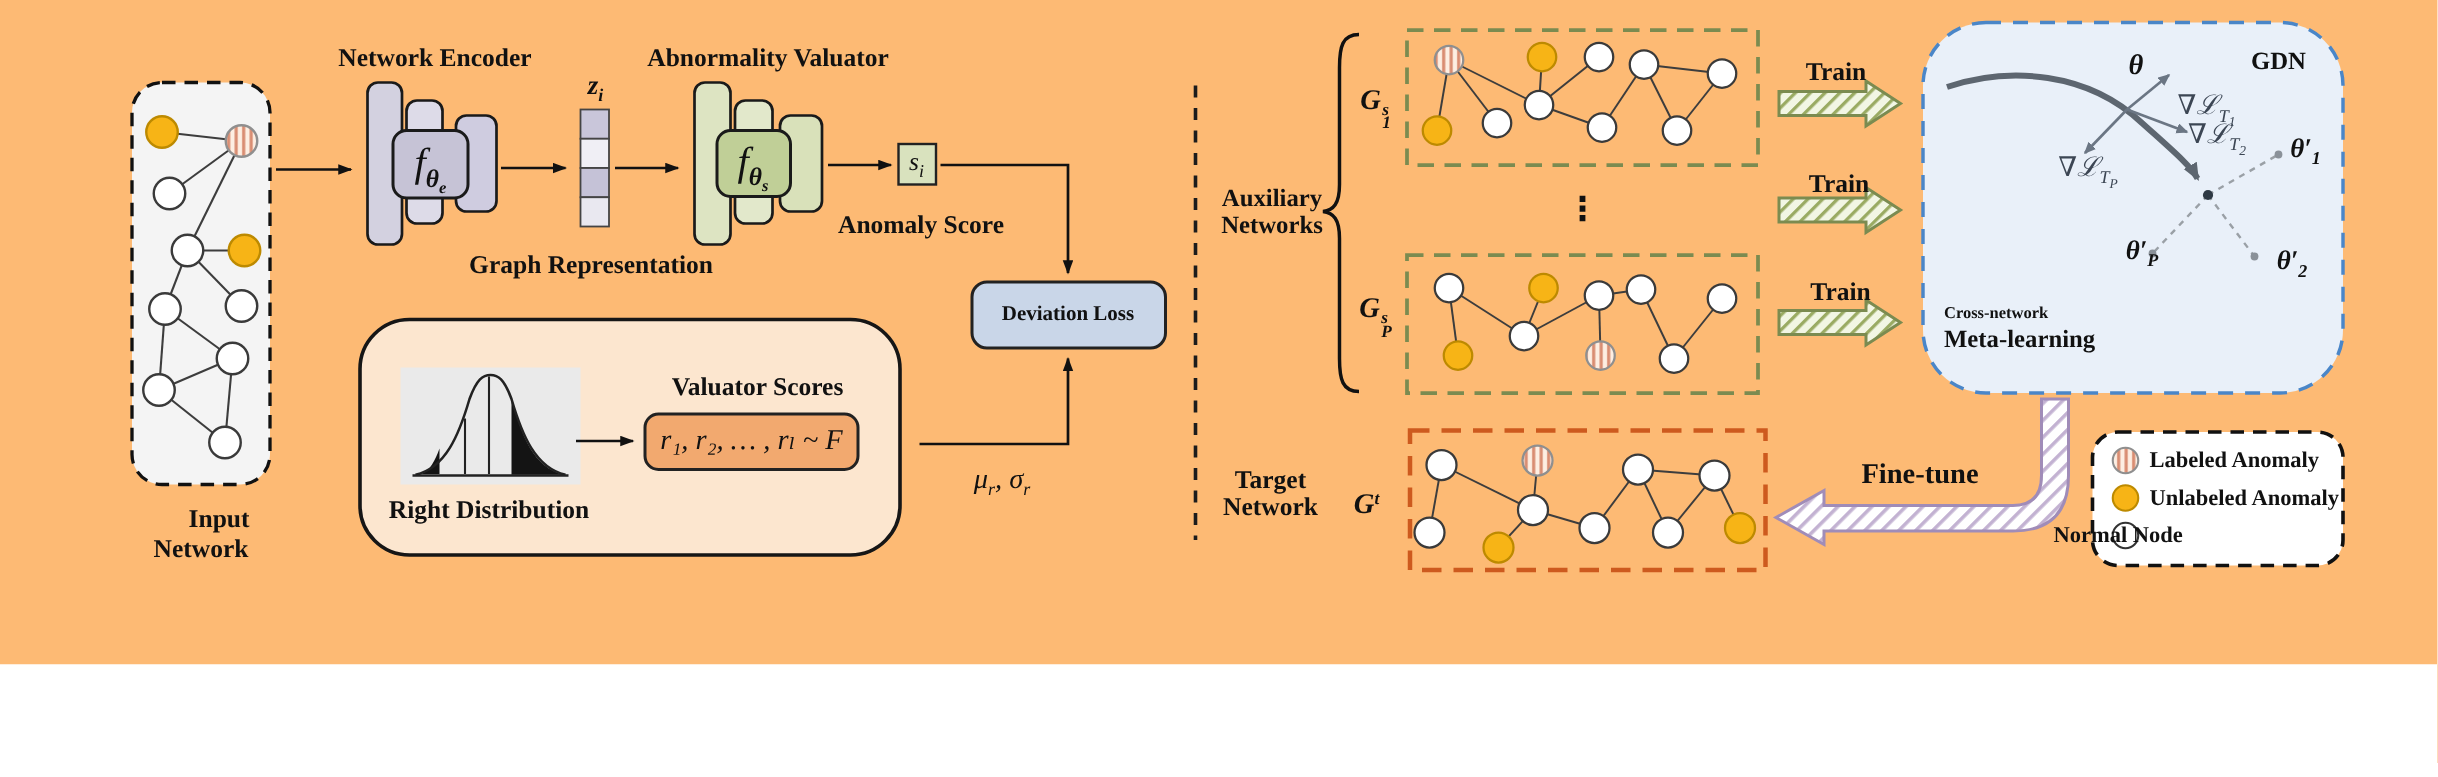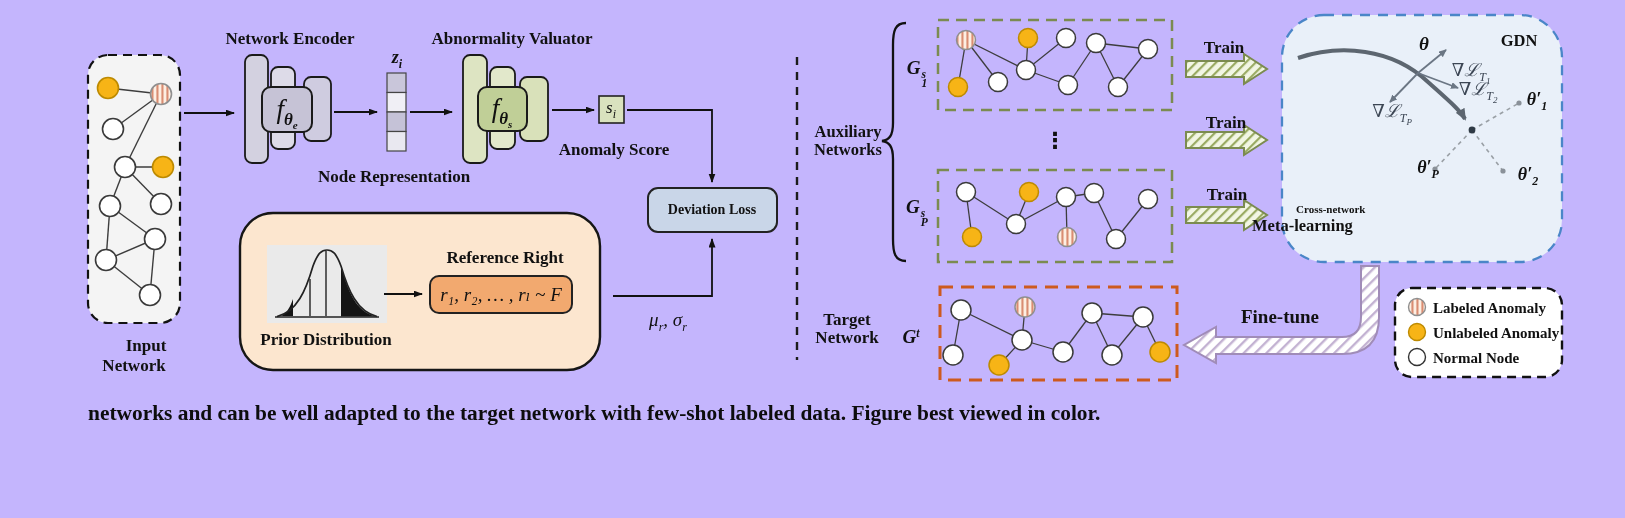--- a/index.html
+++ b/index.html
@@ -1,16 +1,16 @@
 <!DOCTYPE html>
 <html><head>
 <meta charset="utf-8">
 <style>
   html,body{margin:0;padding:0;background:#fff;}
-  #page{position:relative;width:1625px;height:518px;background:#c4b5fd;overflow:hidden;
+  #page{position:relative;width:1625px;height:443px;background:#fdba74;overflow:hidden;
         font-family:"Liberation Serif","DejaVu Serif",serif;}
   #diagram-svg{position:absolute;left:0;top:0;}
   .lbl{position:absolute;font-family:"Liberation Serif","DejaVu Serif",serif;font-weight:bold;
        color:#111;white-space:nowrap;transform:translate(-50%,-50%);font-size:17px;}
   .lbl-left{transform:translate(0,-50%);}
   .math{font-style:italic;}
   .nb{font-weight:normal;}
   .sub{font-size:12px;font-style:italic;position:relative;top:5px;}
   .fnf{font-size:27px;font-style:italic;font-weight:normal;}
   .fnth{font-size:17px;font-style:italic;font-weight:bold;position:relative;top:7px;}
@@ -244,29 +244,29 @@
 <div class="lbl" style="left:290px;top:39px;">Network Encoder</div>
 <div class="lbl" style="left:512px;top:39px;">Abnormality Valuator</div>
 
 <div class="lbl" style="left:134px;top:346px;margin-left:12px;">Input</div>
 <div class="lbl" style="left:134px;top:366px;">Network</div>
 
 <div class="lbl" style="left:287px;top:109px;"><span class="fnf">f</span><span class="fnth">θ</span><span class="fnsub">e</span></div>
 <div class="lbl" style="left:502px;top:108px;"><span class="fnf">f</span><span class="fnth">θ</span><span class="fnsub">s</span></div>
 
 <div class="lbl" style="left:397px;top:57px;font-size:18px;"><span class="math">z</span><span class="sub">i</span></div>
-<div class="lbl" style="left:394px;top:177px;">Node Representation</div>
+<div class="lbl" style="left:394px;top:177px;">Graph Representation</div>
 
 <div class="lbl nb" style="left:611px;top:108px;font-size:17px;"><span class="math">s</span><span class="sub">i</span></div>
 <div class="lbl" style="left:614px;top:150px;">Anomaly Score</div>
 
 <div class="lbl" style="left:712px;top:210px;font-size:14px;">Deviation Loss</div>
 
-<div class="lbl" style="left:326px;top:340px;">Prior Distribution</div>
-<div class="lbl" style="left:505px;top:258px;">Reference Right</div>
+<div class="lbl" style="left:326px;top:340px;">Right Distribution</div>
+<div class="lbl" style="left:505px;top:258px;">Valuator Scores</div>
 <div class="lbl nb math" style="left:501px;top:294px;font-size:19px;">r₁, r₂, … , rₗ ~ F</div>
 
 <div class="lbl nb" style="left:668px;top:320px;font-size:19px;"><span class="math">μ</span><span class="sub">r</span><span class="math">, σ</span><span class="sub">r</span></div>
 
 <div class="lbl" style="left:848px;top:132px;font-size:16.5px;">Auxiliary</div>
 <div class="lbl" style="left:848px;top:150px;font-size:16.5px;">Networks</div>
 <div class="lbl" style="left:917px;top:72px;"><span class="gmain">G</span><span class="stack">
         <span>s</span>
         <span>1</span>
       </span></div>
@@ -285,29 +285,28 @@
 
 <div class="lbl grad" style="left:1471px;top:57px;margin-top:12px;"><span class="gradmain">∇ℒ</span><span class="gradsub">T</span><span class="gradidx">1</span></div>
 <div class="lbl grad" style="left:1478px;top:88px;"><span class="gradmain">∇ℒ</span><span class="gradsub">T</span><span class="gradidx">2</span></div>
 <div class="lbl grad" style="left:1392px;top:110px;"><span class="gradmain">∇ℒ</span><span class="gradsub">T</span><span class="gradidx">P</span></div>
 
 <div class="lbl" style="left:1537px;top:99px;font-size:18px;"><span class="math">θ′</span><span class="sub">1</span></div>
 <div class="lbl" style="left:1528px;top:174px;font-size:18px;"><span class="math">θ′</span><span class="sub">2</span></div>
 <div class="lbl" style="left:1412px;top:167px;font-size:18px;margin-left:16px;"><span class="math">θ′</span><span class="sub">P</span></div>
 
 <div class="lbl lbl-left" style="left:1296px;top:209px;font-size:11px;">Cross-network</div>
-<div class="lbl lbl-left" style="left:1252px;top:226px;font-size:16.5px;text-align:right;">Meta-learning</div>
+<div class="lbl lbl-left" style="left:1296px;top:226px;font-size:16.5px;text-align:right;">Meta-learning</div>
 
 <div class="lbl" style="left:1280px;top:317px;font-size:19px;">Fine-tune</div>
 
 <div class="lbl" style="left:847px;top:320px;">Target</div>
 <div class="lbl" style="left:847px;top:338px;">Network</div>
 <div class="lbl" style="left:911px;top:337px;"><span class="gmain">G</span><span style="font-size:11.5px;font-style:italic;position:relative;top:-6px;">t</span></div>
 
 <div class="lbl lbl-left" style="left:1433px;top:308px;font-size:15px;">Labeled Anomaly</div>
 <div class="lbl lbl-left" style="left:1433px;top:333px;font-size:15px;">Unlabeled Anomaly</div>
-<div class="lbl lbl-left" style="left:1433px;top:358px;font-size:15px;">Normal Node</div>
+<div class="lbl lbl-left" style="left:1369px;top:358px;font-size:15px;">Normal Node</div>
 
 <div id="caption">
-  <div>networks and can be well adapted to the target network with few-shot labeled data. Figure best viewed in color.</div>
 </div>
 
 </div>
 
 </body></html>

